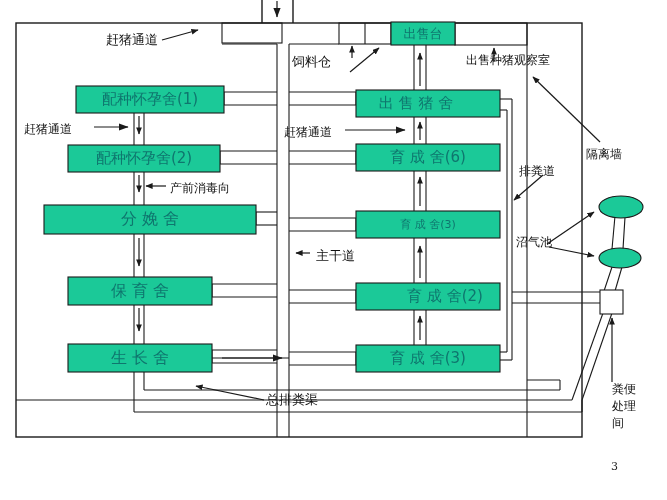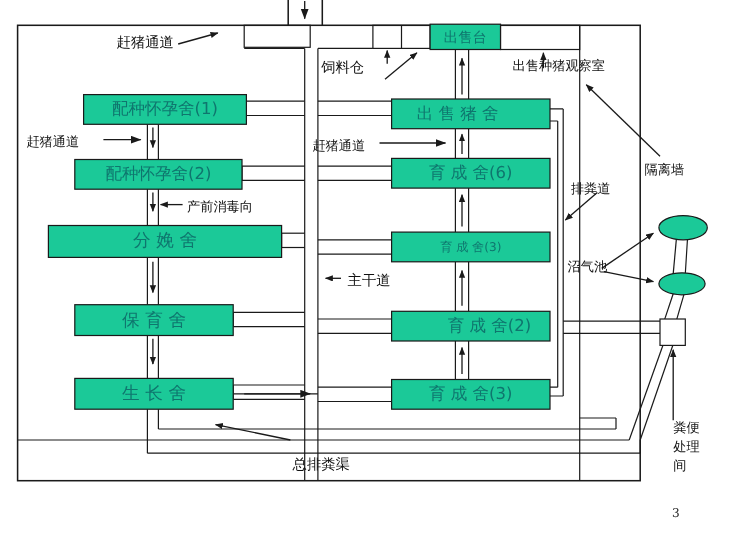--- a/index.html
+++ b/index.html
@@ -261,21 +261,21 @@
       <div class="lbl" style="left: 106px; top: 33px; font-size: 13px;">赶猪通道</div>
       <div class="lbl" style="left: 24px; top: 123px; font-size: 12px;">赶猪通道</div>
       <div class="lbl" style="left: 170px; top: 182px; font-size: 12px;">产前消毒向</div>
       <div class="lbl" style="left: 292px; top: 55px; font-size: 13px;">饲料仓</div>
       <div class="lbl" style="left: 284px; top: 126px; font-size: 12px;">赶猪通道</div>
       <div class="lbl" style="left: 316px; top: 249px; font-size: 13px;">主干道</div>
       <div class="lbl" style="left: 466px; top: 54px; font-size: 12px;">出售种猪观察室</div>
       <div class="lbl" style="left: 519px; top: 165px; font-size: 12px;">排粪道</div>
       <div class="lbl" style="left: 586px; top: 148px; font-size: 12px;">隔离墙</div>
       <div class="lbl" style="left: 516px; top: 236px; font-size: 12px;">沼气池</div>
-      <div class="lbl" style="left: 266px; top: 416px; font-size: 13px; text-align: right;">总排粪渠</div>
+      <div class="lbl" style="left: 266px; top: 393px; font-size: 13px; text-align: right;">总排粪渠</div>
       <div class="lbl" style="left: 612px; top: 383px; font-size: 12px;">粪便</div>
       <div class="lbl" style="left: 612px; top: 400px; font-size: 12px;">处理</div>
       <div class="lbl" style="left: 612px; top: 417px; font-size: 12px;">间</div>
     </div>
 
 
   <div class="pagenum" style="left:611px;top:460px;">3</div>
 </div>
 
 </body></html>

